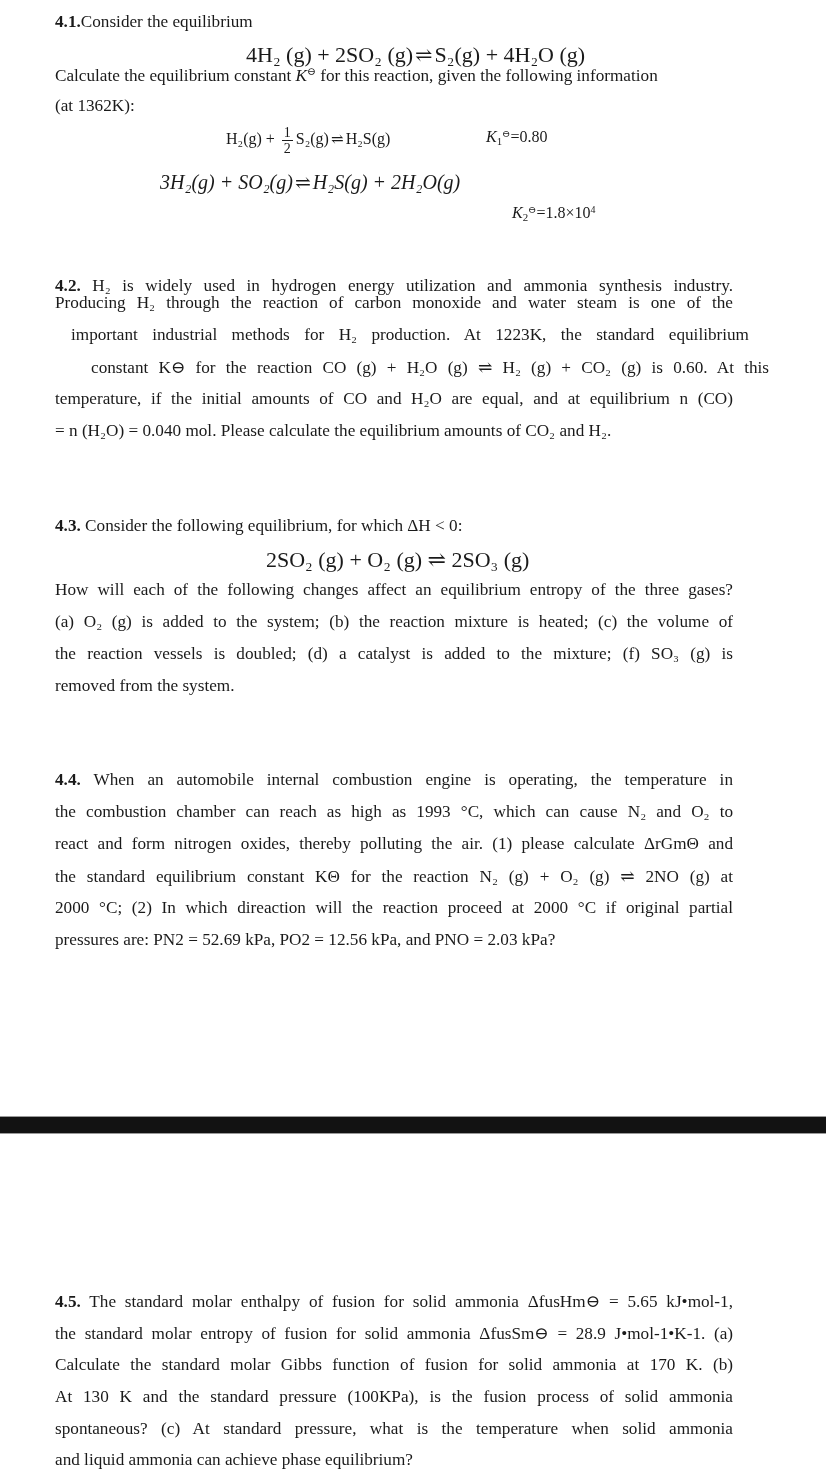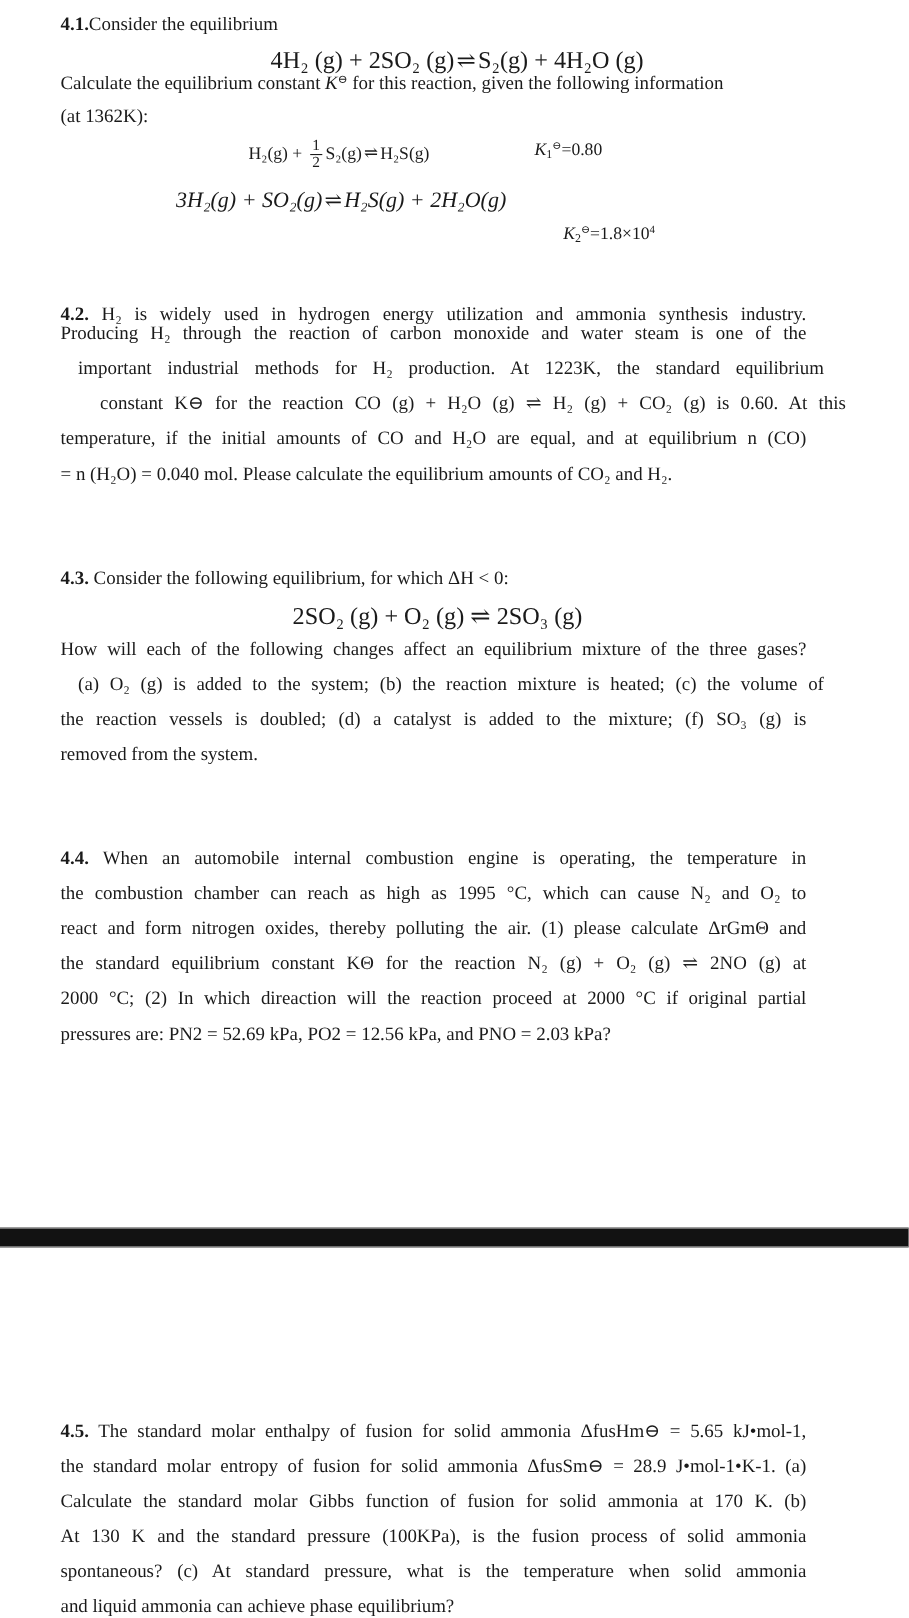--- a/index.html
+++ b/index.html
@@ -62,29 +62,29 @@
 <div class="line just" style="top:293px;">Producing H₂ through the reaction of carbon monoxide and water steam is one of the</div>
 <div class="line just" style="top:325px;margin-left:16px;">important industrial methods for H₂ production. At 1223K, the standard equilibrium</div>
 <div class="line just" style="top:357px;margin-left:36px;">constant K⊖ for the reaction CO (g) + H₂O (g)  ⇌  H₂ (g) + CO₂ (g) is 0.60. At this</div>
 <div class="line just" style="top:389px;">temperature, if the initial amounts of CO and H₂O are equal, and at equilibrium n (CO)</div>
 <div class="line" style="top:421px;">= n (H₂O) = 0.040 mol. Please calculate the equilibrium amounts of CO₂ and H₂.</div>
 
 <div class="line" style="top:516px;">
   <b>4.3.</b><span> Consider the following equilibrium, for which ΔH &lt; 0:</span>
 </div>
 <div class="center" style="top:547px; left:266px;">2SO₂ (g) + O₂ (g)  ⇌  2SO₃ (g)</div>
-<div class="line just" style="top:580px;">How will each of the following changes affect an equilibrium mixture of the three gases?</div>
-<div class="line just" style="top:612px;margin-left:16px;">(a) O₂ (g) is added to the system; (b) the reaction mixture is heated; (c) the volume of</div>
+<div class="line just" style="top:580px;">How will each of the following changes affect an equilibrium entropy of the three gases?</div>
+<div class="line just" style="top:612px;">(a) O₂ (g) is added to the system; (b) the reaction mixture is heated; (c) the volume of</div>
 <div class="line just" style="top:644px;">the reaction vessels is doubled; (d) a catalyst is added to the mixture; (f) SO₃ (g) is</div>
 <div class="line" style="top:676px;">removed from the system.</div>
 
 <div class="line just" style="top:770px;">
   <b>4.4.</b><span> When an automobile internal combustion engine is operating, the temperature in</span>
 </div>
-<div class="line just" style="top:802px;">the combustion chamber can reach as high as 1995 °C, which can cause N₂ and O₂ to</div>
+<div class="line just" style="top:802px;">the combustion chamber can reach as high as 1993 °C, which can cause N₂ and O₂ to</div>
 <div class="line just" style="top:834px;">react and form nitrogen oxides, thereby polluting the air. (1) please calculate ΔrGmΘ and</div>
 <div class="line just" style="top:866px;">the standard equilibrium constant KΘ for the reaction N₂ (g) + O₂ (g)  ⇌  2NO (g) at</div>
 <div class="line just" style="top:898px;">2000 °C; (2) In which direaction will the reaction proceed at 2000 °C if original partial</div>
 <div class="line" style="top:930px;">pressures are: PN2 = 52.69 kPa, PO2 = 12.56 kPa, and PNO = 2.03 kPa?</div>
 
 <div class="divider"></div>
 
 <div class="line just" style="top:1291px;">
   <b>4.5.</b><span> The standard molar enthalpy of fusion for solid ammonia ΔfusHm⊖ = 5.65 kJ•mol-1,</span>
 </div>

